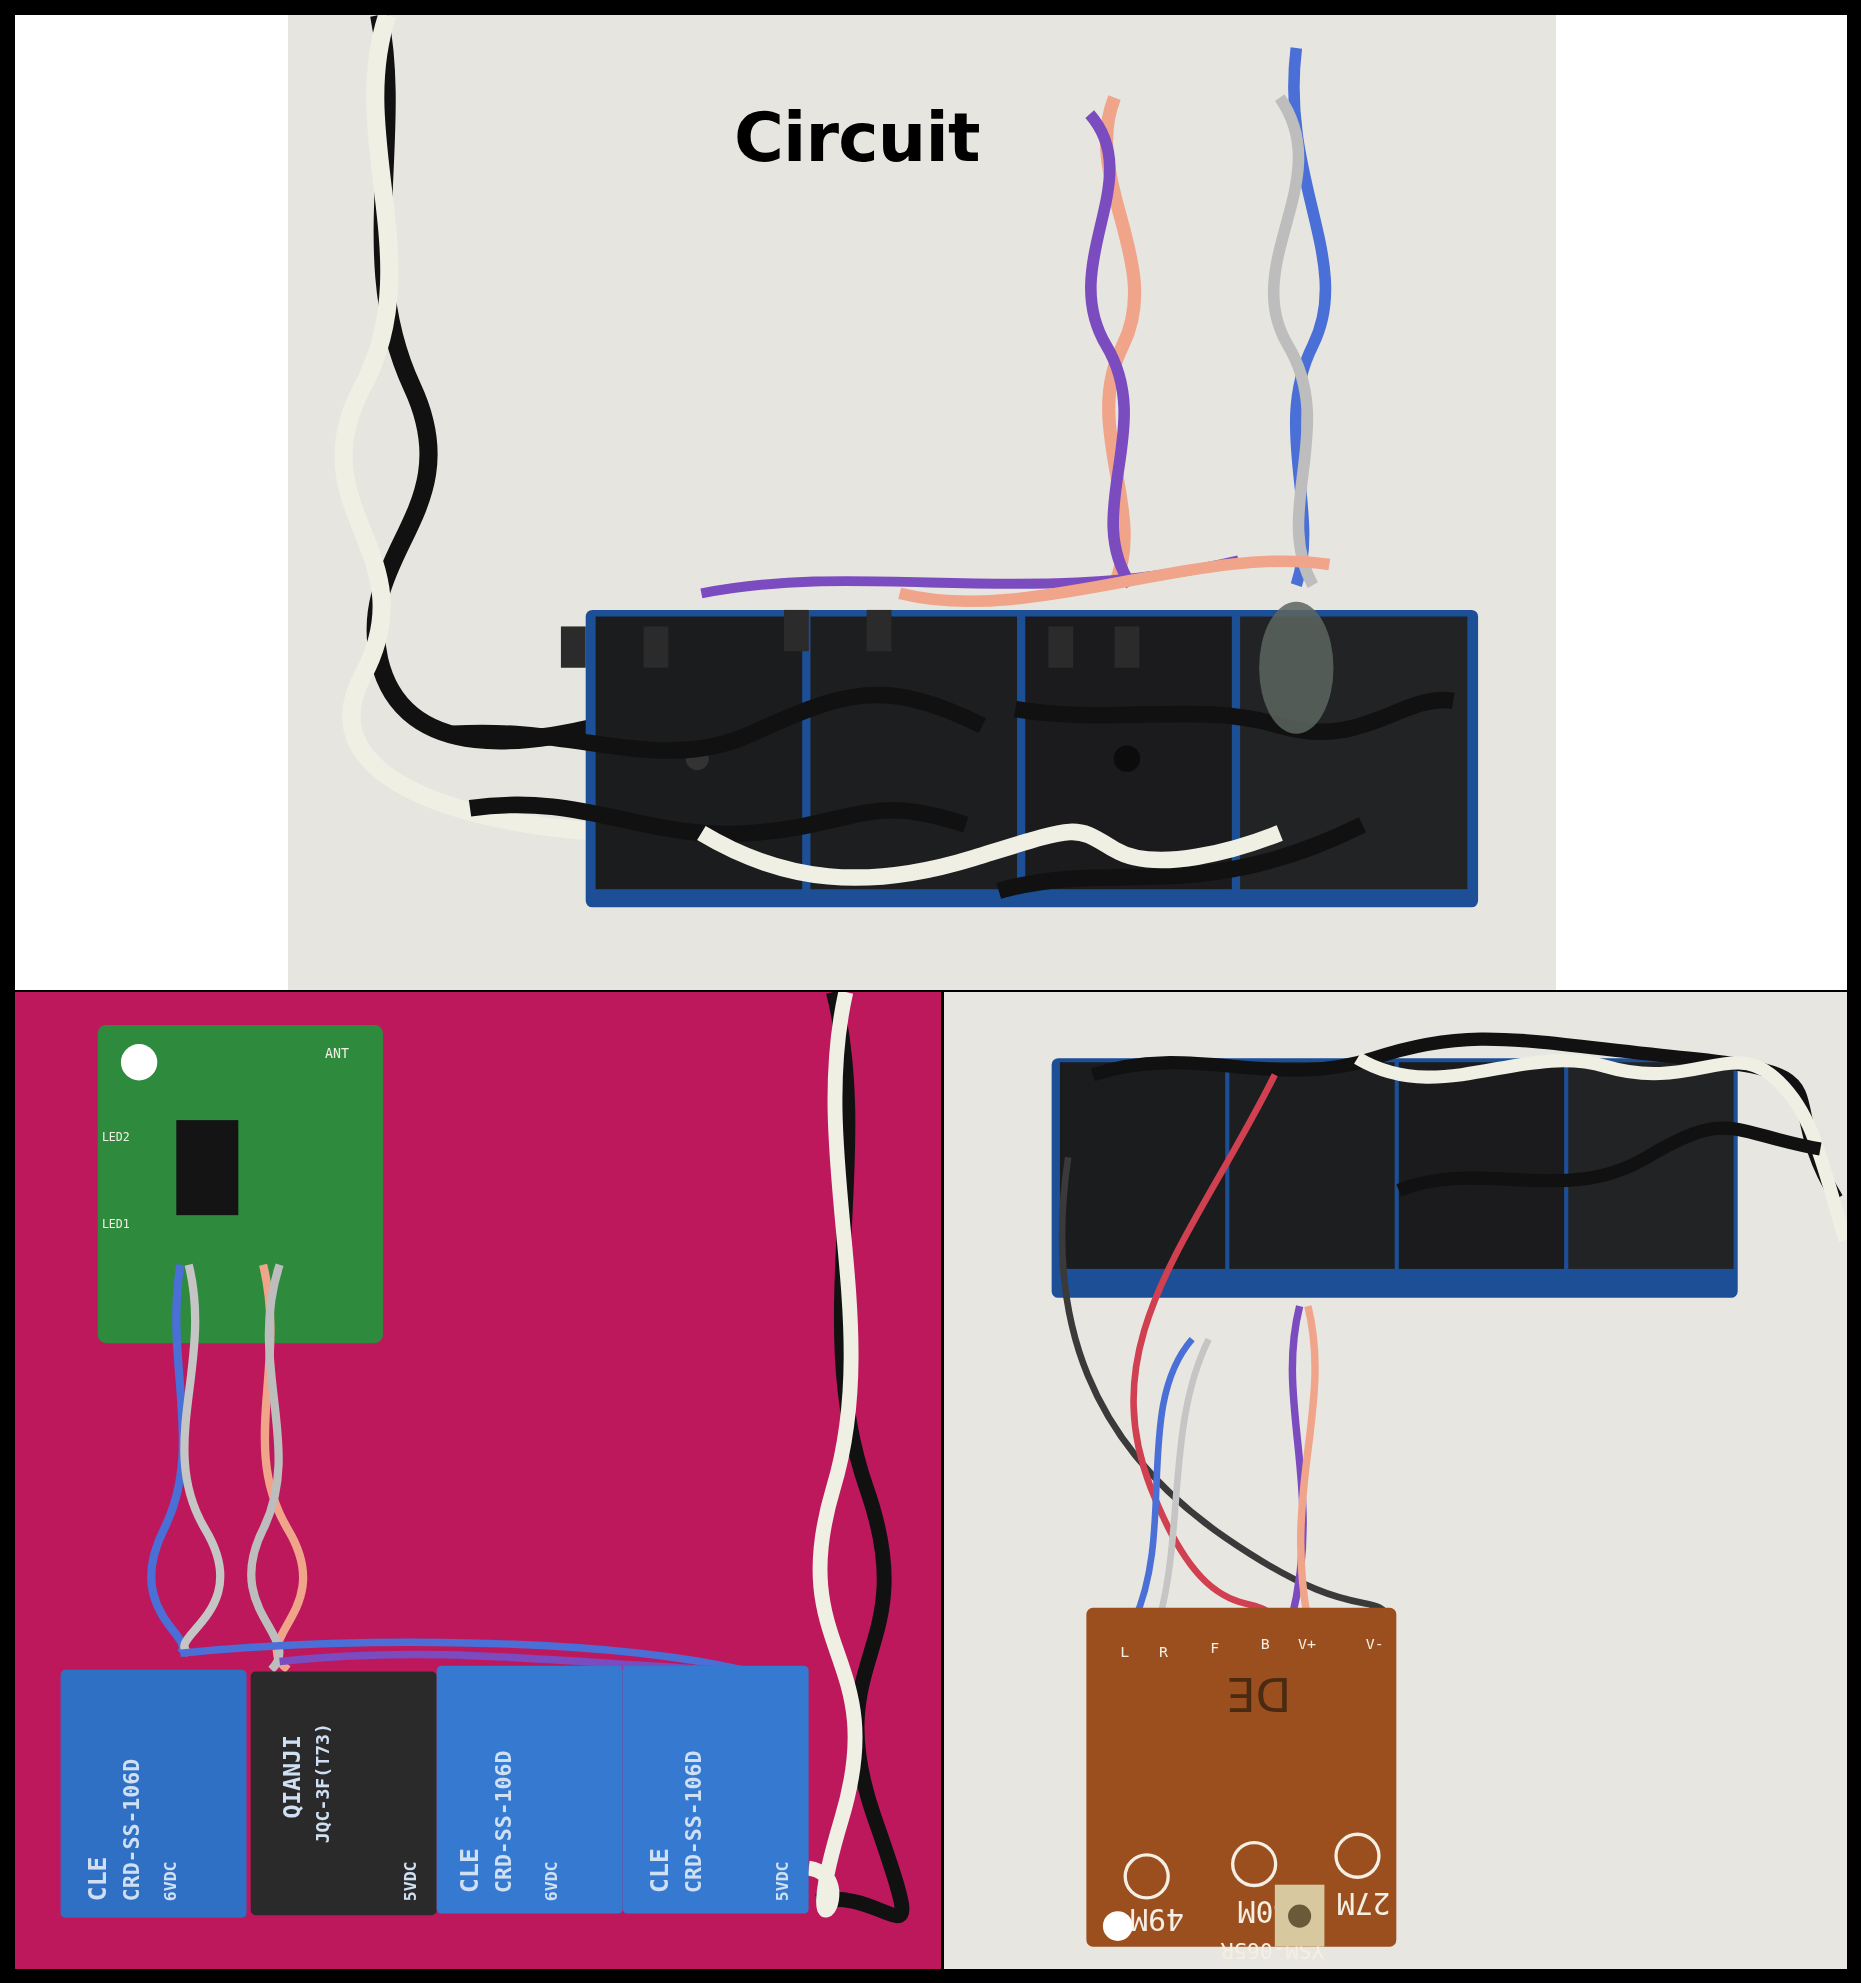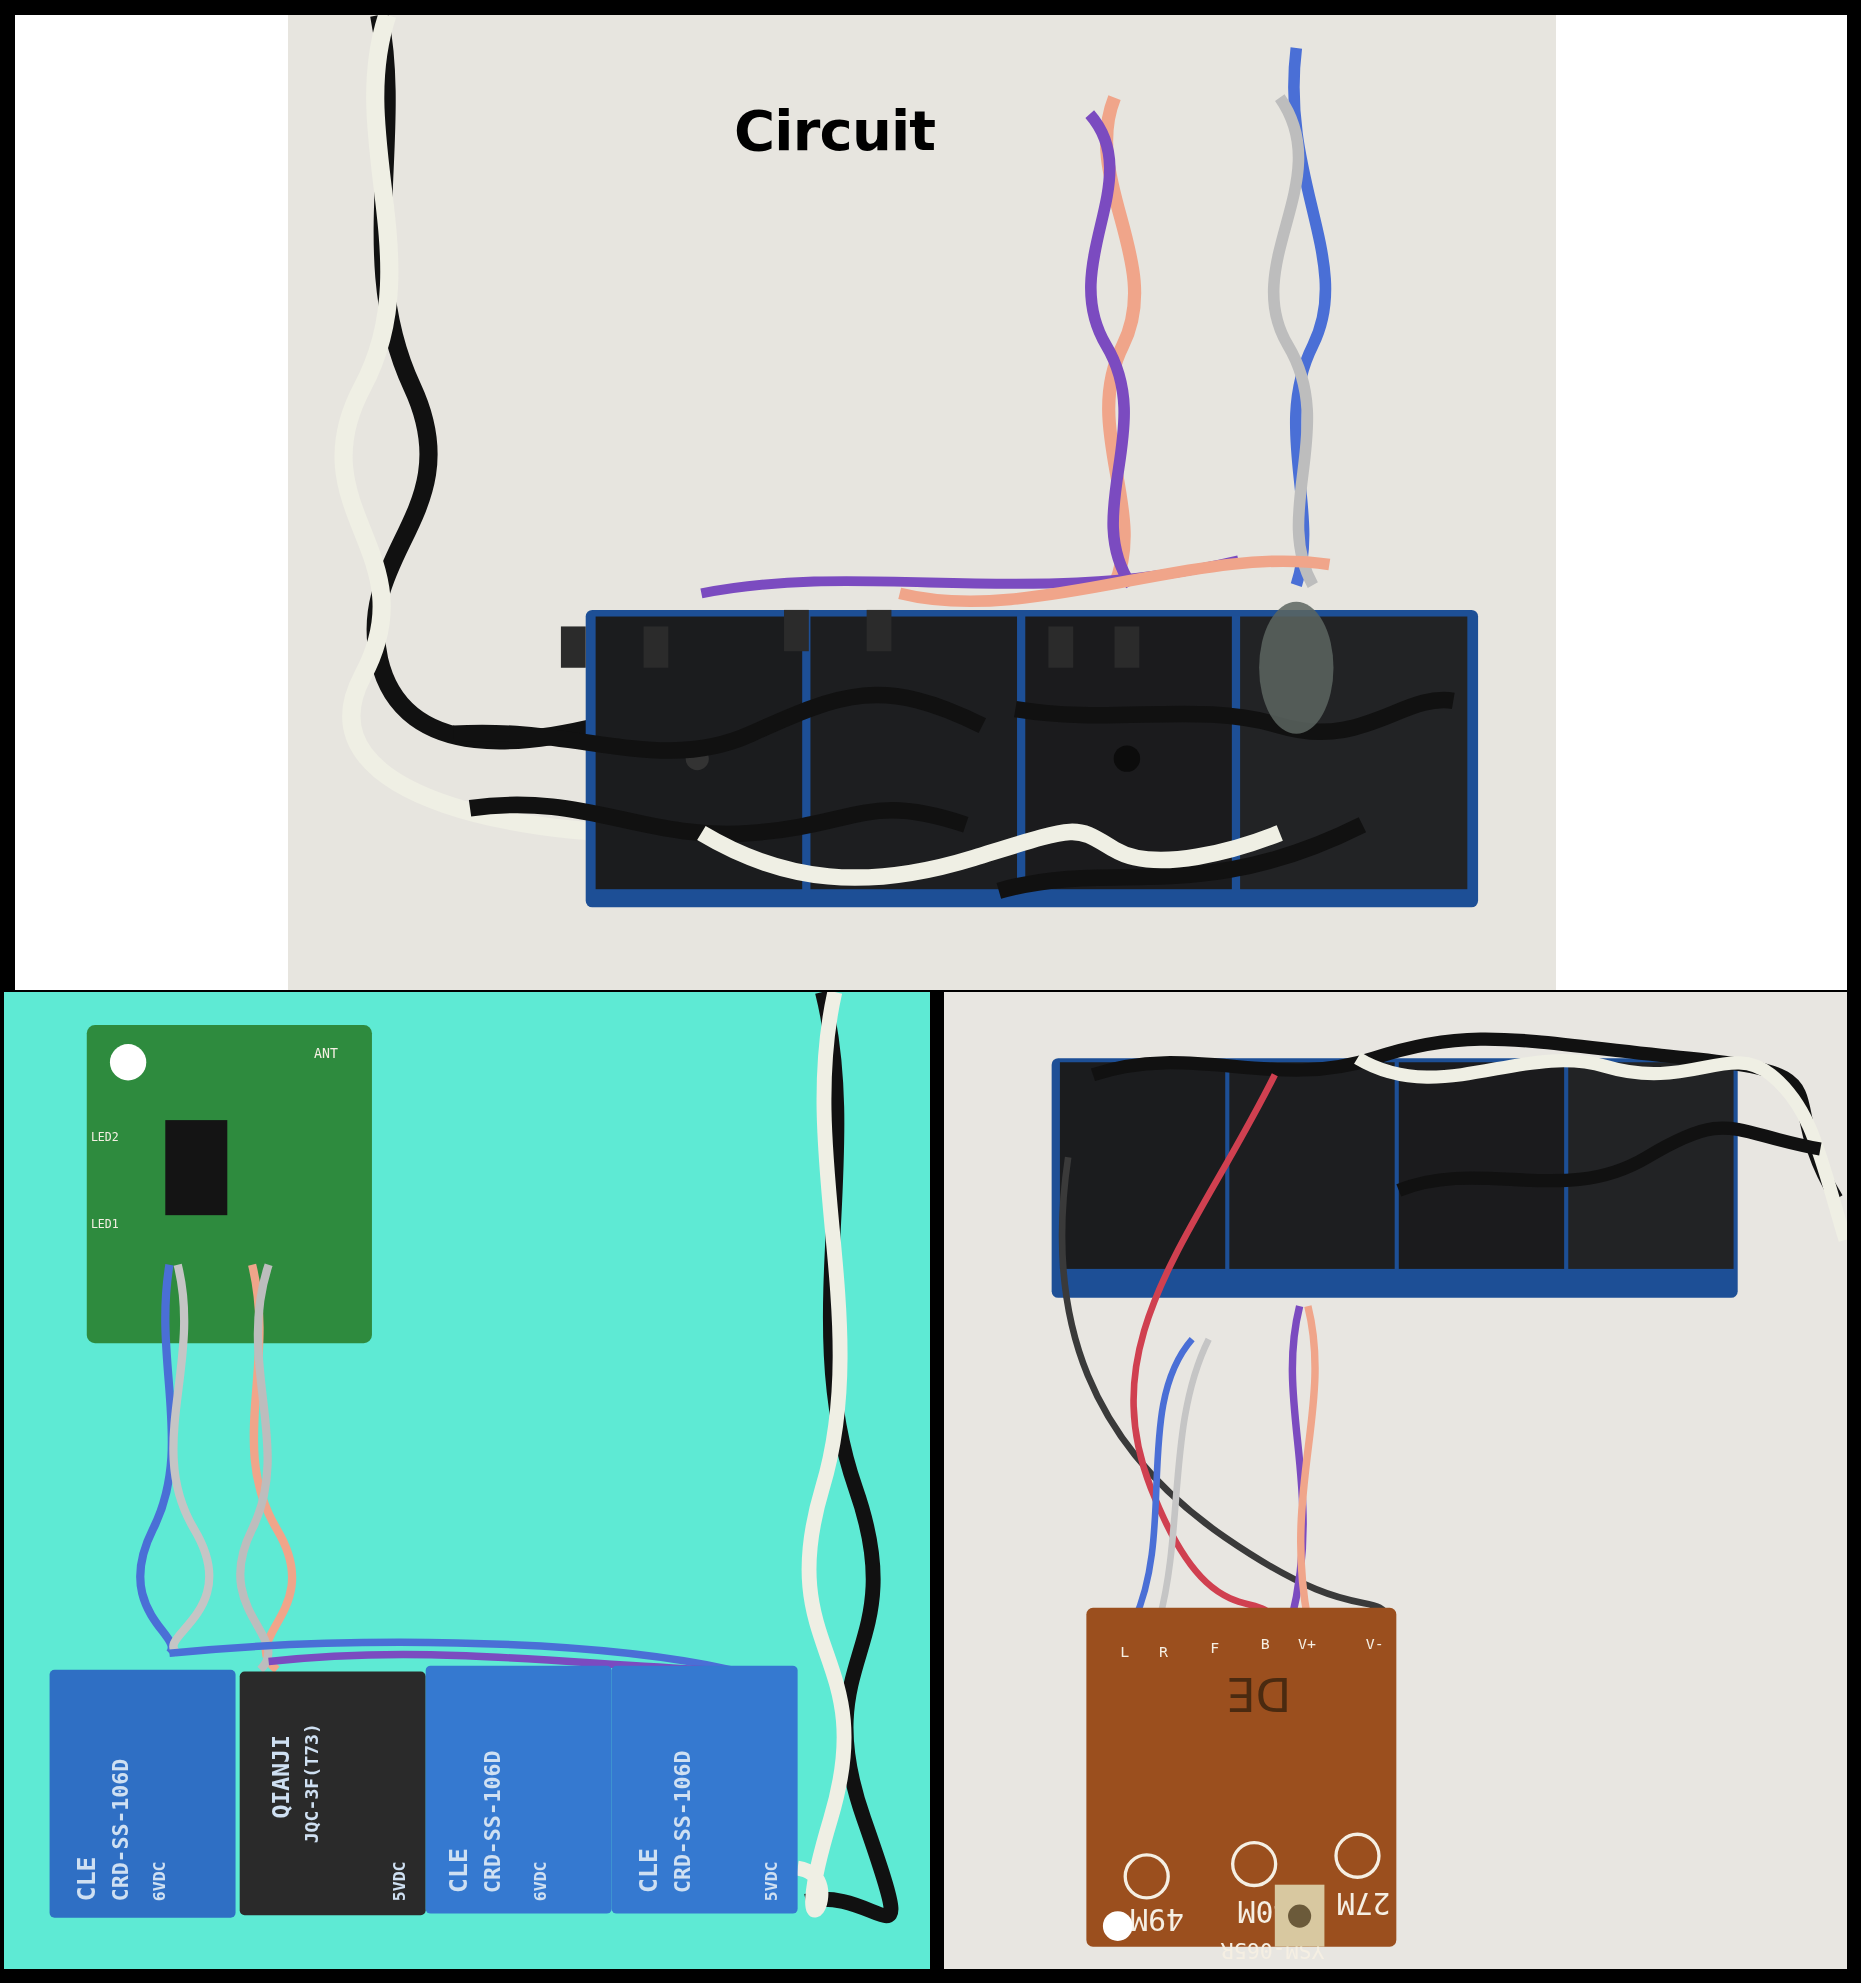--- a/index.html
+++ b/index.html
@@ -2,23 +2,23 @@
 <html style="font-size:13.2px"><head>
 <meta charset="utf-8">
 <style>
   html, body { margin:0; padding:0; }
   body { width:1861px; height:1984px; background:#000; position:relative; overflow:hidden; font-family:"Liberation Sans", sans-serif; }
   .frame { position:absolute; left:13.2px; top:13.2px; width:1835px; height:1957px; background:#000; }
   .panel { position:absolute; overflow:hidden; }
   #top-white { left:15px; top:15px; width:273px; height:975px; background:#fff; }
   #top-right-white { left:1556px; top:15px; width:291px; height:975px; background:#fff; }
   #top-photo { left:288px; top:15px; width:1268px; height:975px; background:#e7e5df; }
-  #bl-photo { left:4px; top:992px; width:926px; height:977px; background:#5eead4; }
+  #bl-photo { left:15px; top:992px; width:926px; height:977px; background:#be185d; }
   #br-photo { left:944px; top:992px; width:903px; height:977px; background:#e8e6e1; }
-  .title { position:absolute; left:446px; top:83px; font-weight:bold; font-size:56px; color:#000; letter-spacing:-0.8px; font-family:"DejaVu Sans", sans-serif; }
+  .title { position:absolute; left:446px; top:83px; font-weight:bold; font-size:68px; color:#000; letter-spacing:-0.8px; font-family:"DejaVu Sans", sans-serif; }
   svg { position:absolute; left:0; top:0; }
   .relay-label { fill:#cfe0f2; font-family:"DejaVu Sans Mono", monospace; font-weight:bold; }
   .pcb-text { fill:#f5efe3; font-family:"DejaVu Sans Mono", monospace; }
 </style>
 </head>
 <body>
 
 <div class="frame"></div>
 
 <div class="panel" id="top-white"></div>

